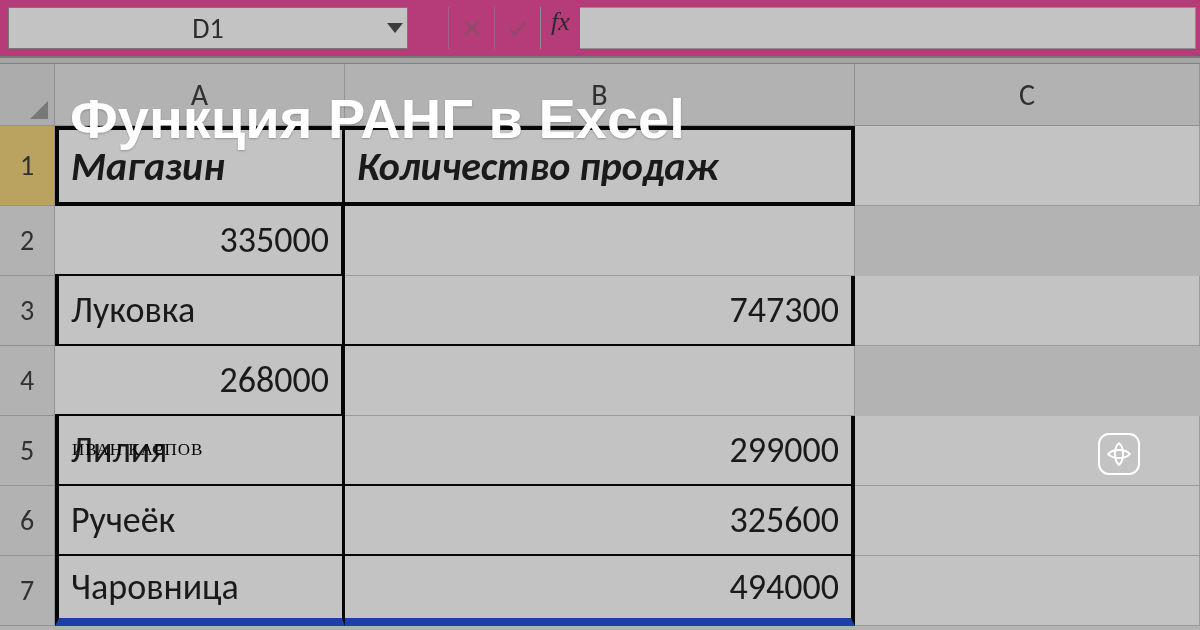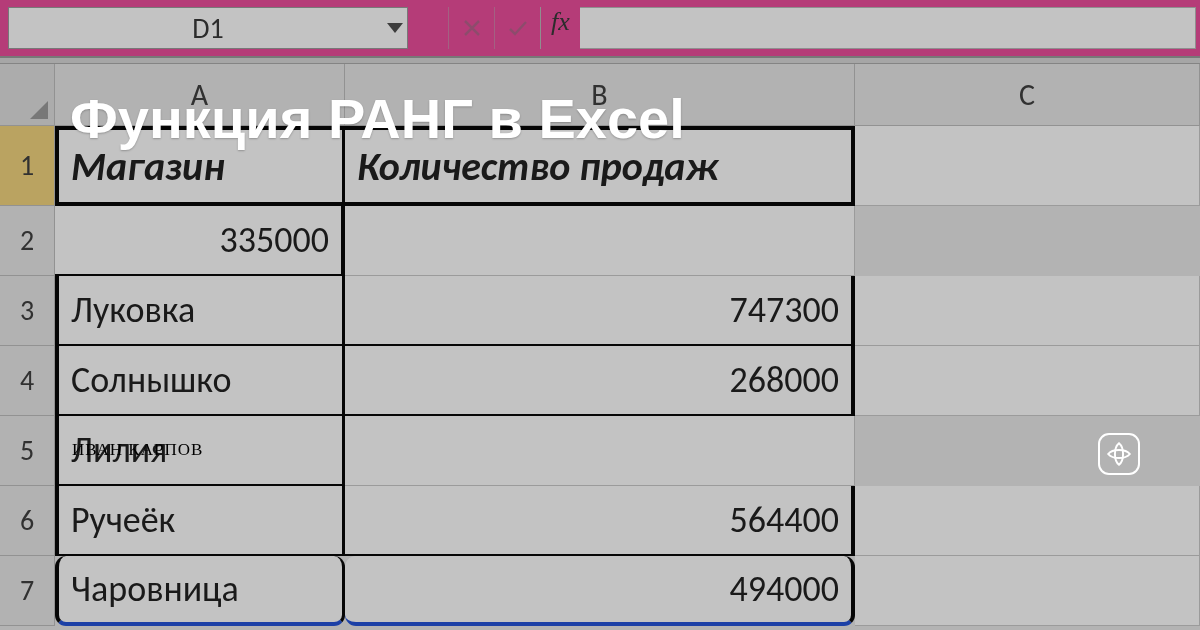--- a/index.html
+++ b/index.html
@@ -153,21 +153,21 @@
   .th {
     font-weight: bold;
     font-style: italic;
     font-size: 40px;
     border-bottom: 4px solid #000 !important;
   }
   .th.a { border-top:4px solid #000; border-left:4px solid #000; border-right:3px solid #000; }
   .th.b { border-top:4px solid #000; border-right:4px solid #000; }
   .td.a { border-left:4px solid #000; border-right:3px solid #000; border-bottom:2px solid #000; font-size:36px; }
   .td.b { border-right:4px solid #000; border-bottom:2px solid #000; font-size:36px; justify-content:flex-end; }
-  .td.last { border-bottom:4px solid #1d4ed8;border-radius:11px; }
+  .td.last { border-bottom:8px solid #1d4ed8; }
 
   
   .overlay {
     position: absolute;
     inset: 0;
     pointer-events: none;
     margin-top: 8px;
   }
   .title {
     position: absolute;
@@ -271,46 +271,46 @@
           </div>
         <div class="cell td b">
             <span>747300</span>
           </div>
         <div class="cell blank"></div>
       </div>
       <div class="row data">
         <div class="rownum">
             <span>4</span>
           </div>
-        <div class="cell td a">
-            <span>Солнышко</span>
-          </div>
         <div class="cell td b">
             <span>268000</span>
           </div>
         <div class="cell blank"></div>
       </div>
       <div class="row data">
         <div class="rownum">
             <span>5</span>
           </div>
         <div class="cell td a">
             <span>Лилия</span>
           </div>
+        <div class="cell td b">
+            <span>299000</span>
+          </div>
         <div class="cell blank"></div>
       </div>
       <div class="row data">
         <div class="rownum">
             <span>6</span>
           </div>
         <div class="cell td a">
             <span>Ручеёк</span>
           </div>
         <div class="cell td b">
-            <span>564400</span>
+            <span>325600</span>
           </div>
         <div class="cell blank"></div>
       </div>
       <div class="row data">
         <div class="rownum">
             <span>7</span>
           </div>
         <div class="cell td a last">
             <span>Чаровница</span>
           </div>

